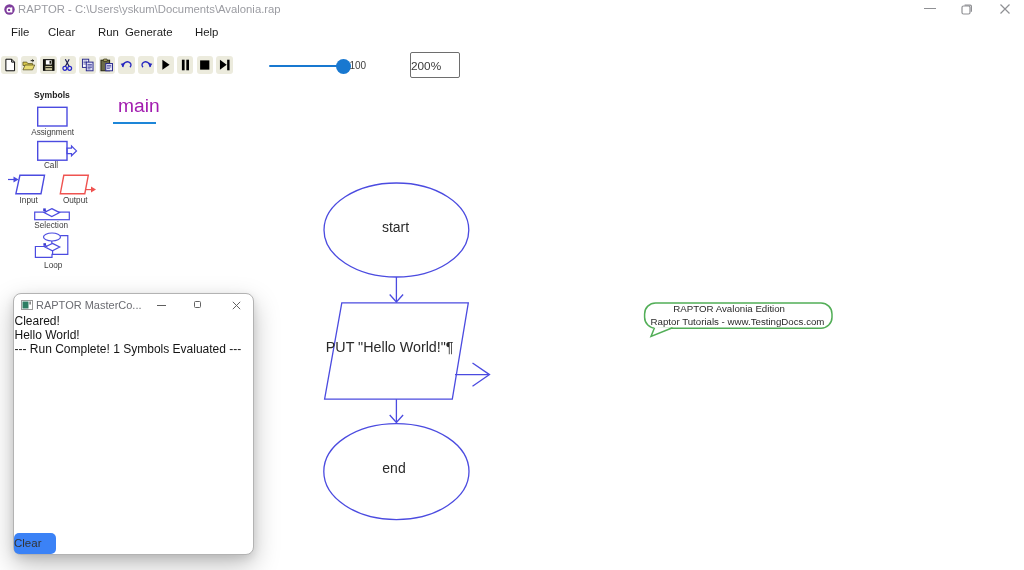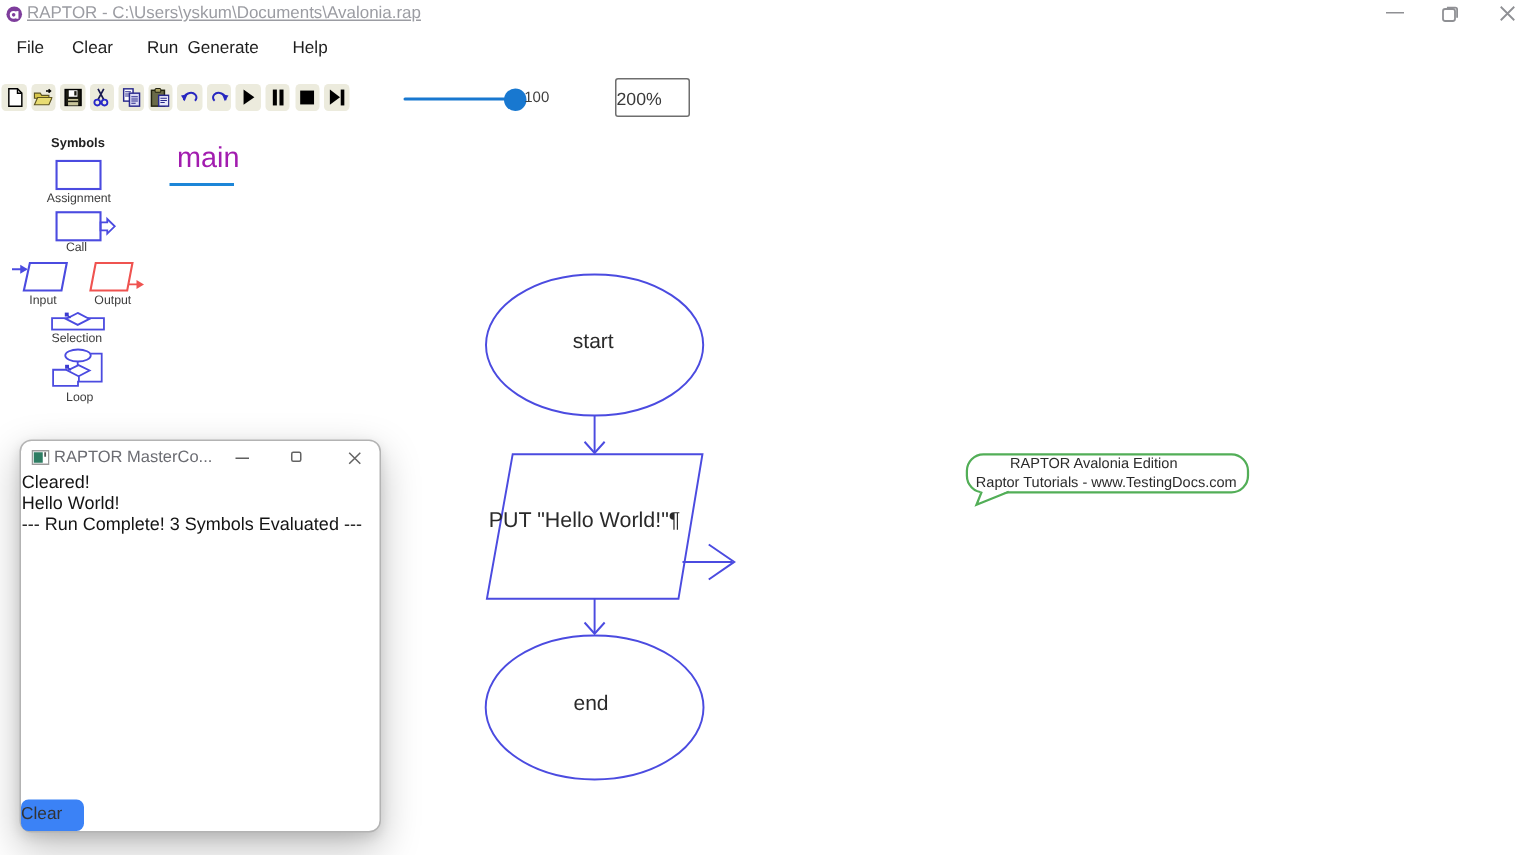--- a/index.html
+++ b/index.html
@@ -14,21 +14,21 @@
 </head>
 <body>
 <div id="stage">
 
   <svg class="abs" style="left:3px; top:3px;" width="13" height="13" viewBox="0 0 13 13">
     <circle cx="6.5" cy="6.5" r="5.2" fill="#7e3d9c"></circle>
     <circle cx="6.1" cy="6.9" r="2.6" fill="#ffffff"></circle>
     <circle cx="6.1" cy="6.9" r="1.2" fill="#7e3d9c"></circle>
     <rect x="7.8" y="4.4" width="1.5" height="5.1" fill="#ffffff"></rect>
   </svg>
-  <div class="abs" style="left:18px; top:3px; font-size:11.3px; color:#9b9ca2;text-decoration:underline;">RAPTOR - C:\Users\yskum\Documents\Avalonia.rap</div>
+  <div class="abs" style="left:18px; top:3px; font-size:11.3px; color:#9b9ca2;">RAPTOR - C:\Users\yskum\Documents\Avalonia.rap</div>
   <div class="abs" style="left:924px; top:8px; width:12px; height:1.4px; background:#8f9094;"></div>
   <svg class="abs" style="left:961px; top:3px;" width="12" height="12" viewBox="0 0 12 12">
     <rect x="1" y="3" width="8" height="8" rx="1.5" fill="none" stroke="#8f9094" stroke-width="1.2"></rect>
     <path d="M3.6 2.1 H9.2 Q10.4 2.1 10.4 3.3 V8.8" fill="none" stroke="#8f9094" stroke-width="1.2"></path>
   </svg>
   <svg class="abs" style="left:999px; top:3px;" width="12" height="12" viewBox="0 0 12 12">
     <path d="M1.5 1.5 L10.5 10.5 M10.5 1.5 L1.5 10.5" stroke="#8f9094" stroke-width="1.2"></path>
   </svg>
 
   <div class="abs" style="left:0; top:25.7px; font-size:11.4px; color:#1d1d1d;">
@@ -197,17 +197,17 @@
       <rect x="8.5" y="1.5" width="1.2" height="3" fill="#555"></rect>
     </svg>
     <div class="abs" style="left:22.5px; top:4.5px; font-size:11px; color:#6b6c72;">RAPTOR MasterCo...</div>
     <div class="abs" style="left:143px; top:10.5px; width:9px; height:1.3px; background:#5f5f5f;"></div>
     <div class="abs" style="left:180px; top:6.8px; width:7.6px; height:7.6px; border:1.1px solid #636363; border-radius:1.5px;"></div>
     <svg class="abs" style="left:218px; top:6.5px;" width="9" height="9" viewBox="0 0 9 9">
       <path d="M0.8 0.8 L8.2 8.2 M8.2 0.8 L0.8 8.2" stroke="#636363" stroke-width="1"></path>
     </svg>
     <div class="abs" style="left:1px; top:21.3px; font-size:12px; line-height:13.7px; color:#141414; white-space:pre;">Cleared!
 Hello World!
---- Run Complete! 3 Symbols Evaluated ---</div>
+--- Run Complete! 1 Symbols Evaluated ---</div>
     <div class="abs" style="left:0.5px; top:239px; width:41.5px; height:21px; background:#3b82f6; border-radius:5px; font-size:11.5px; color:#333; line-height:21px;">Clear</div>
   </div>
 
 </div>
 
 </body></html>

